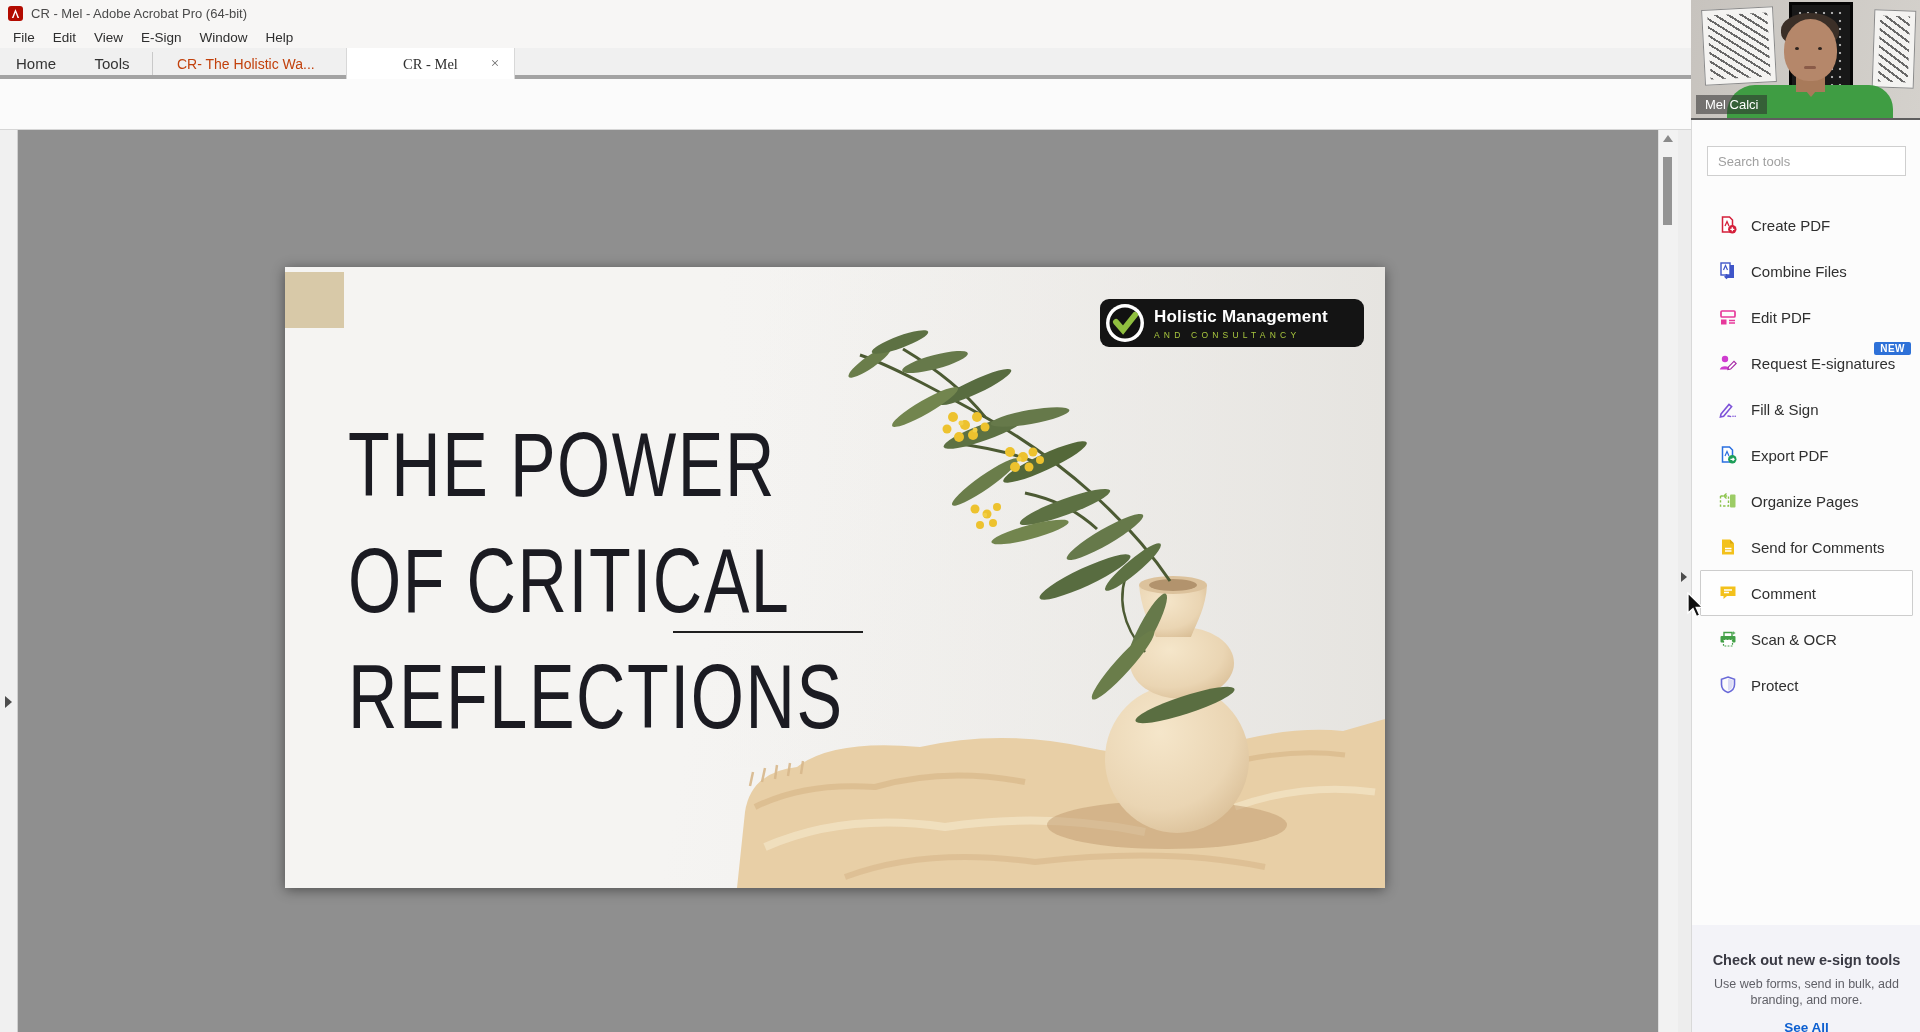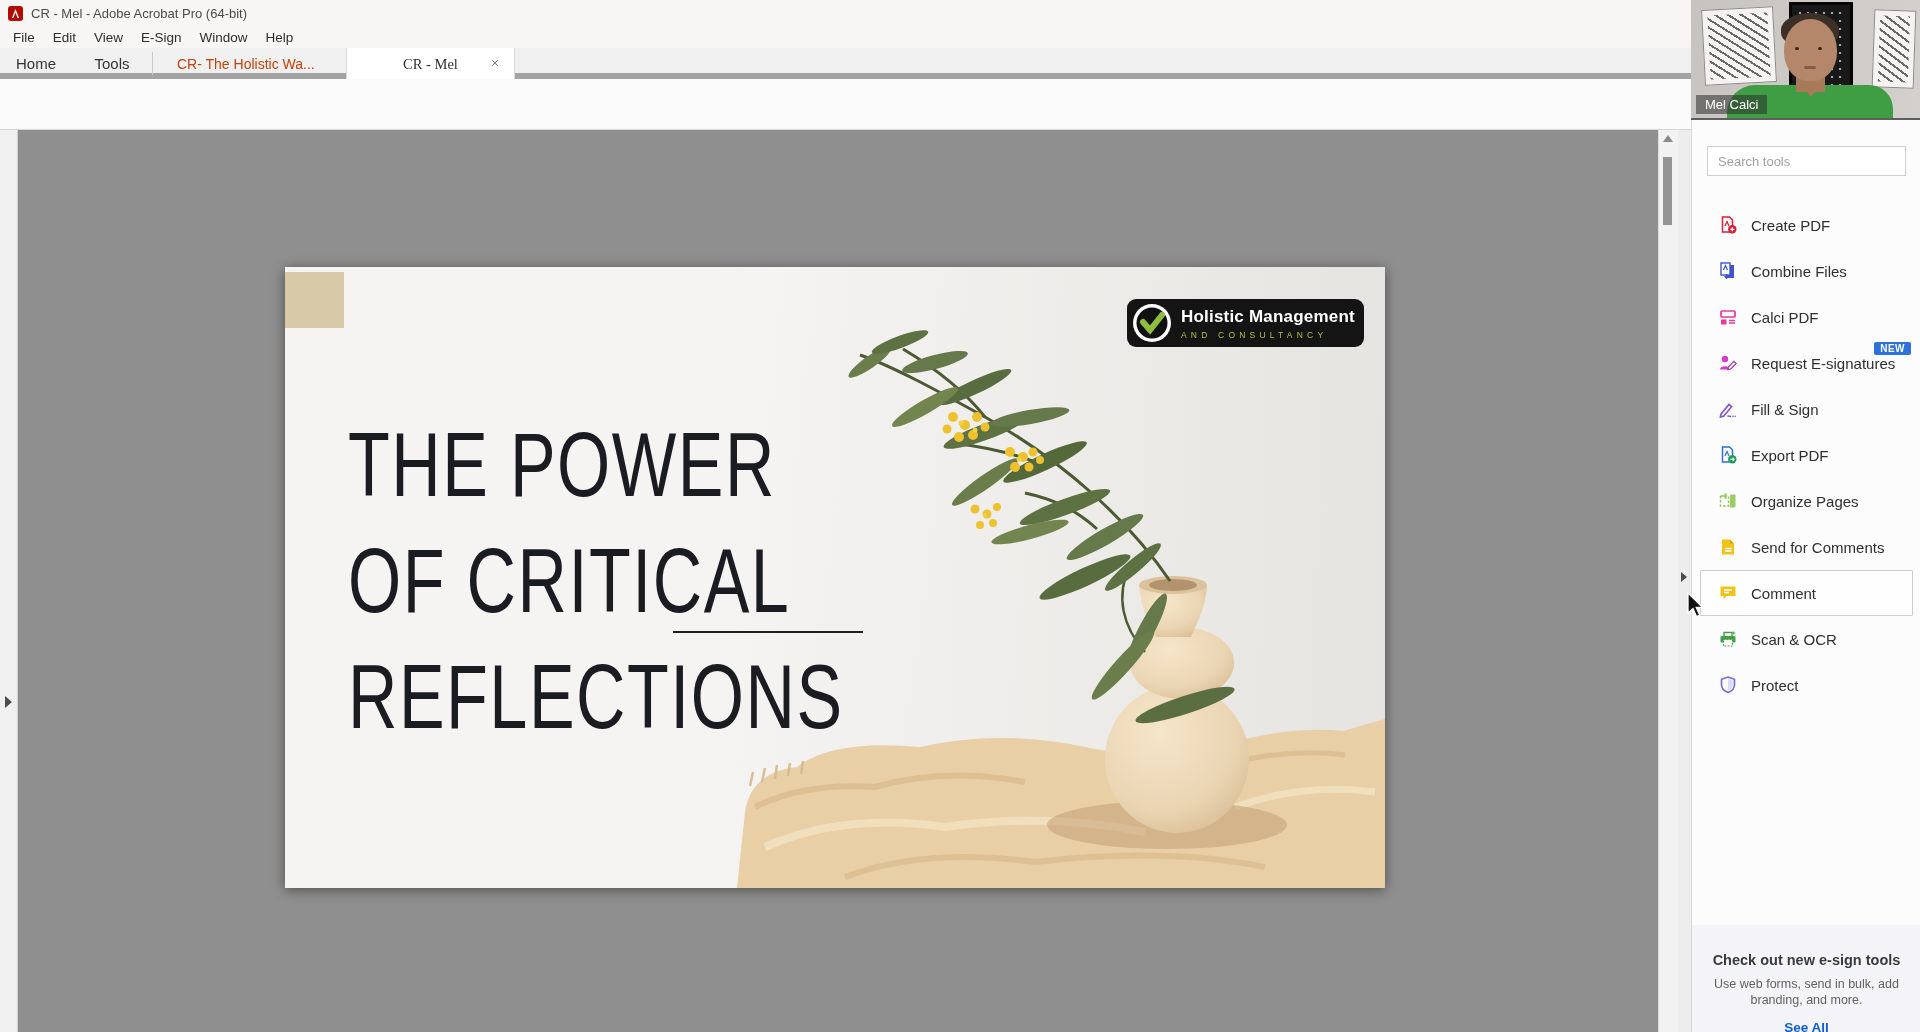--- a/index.html
+++ b/index.html
@@ -10,21 +10,21 @@
   #titlebar { position:absolute; left:0; top:0; width:1920px; height:26px; background:#f7f6f5;
     display:flex; align-items:center; padding-left:8px; font-size:13px; color:#4a4a4a; }
   #acrobat-logo { width:15px; height:15px; background:#b30b00; border-radius:3px; margin-right:8px;
     display:flex; align-items:center; justify-content:center; }
   #acrobat-logo svg { display:block; }
   #menubar { position:absolute; left:0; top:26px; width:1691px; height:22px; background:#f7f6f5;
     display:flex; align-items:center; padding-left:4px; font-size:13.5px; color:#2e2e2e; }
   .menu-item { padding:2px 9px; cursor:default; }
 
   #tabbar { position:absolute; left:0; top:48px; width:1691px; height:31px; background:#f0f0f0;
-    border-bottom:6px solid #a3a3a3; font-size:15px; color:#333; }
+    border-bottom:4px solid #a3a3a3; font-size:15px; color:#333; }
   .tab { position:absolute; top:0; height:31px; display:flex; align-items:center; justify-content:center; }
   #tab-home { left:0; width:72px; }
   #tab-tools { left:72px; width:80px; }
   .tab-sep { position:absolute; top:4px; height:23px; width:1px; background:#c9c9c9; }
   #doc-tab-1 { left:153px; width:193px; padding:0 14px 0 24px; justify-content:flex-start;
     white-space:nowrap; overflow:hidden; font-size:14px; color:#c2410c; }
   #doc-tab-2 { left:346px; width:169px; background:#fff; border-left:1px solid #d8d8d8;
     border-right:1px solid #d8d8d8; height:32px; font-size:14.5px; color:#2f2f2f;font-family:Liberation Serif, serif; }
   #tab-close { position:absolute; right:10px; top:6px; width:18px; height:18px; font-size:15px;
     color:#666; display:flex; align-items:center; justify-content:center; }
@@ -42,21 +42,21 @@
   
   #doc-area { position:absolute; left:18px; top:130px; width:1640px; height:902px; background:#8f8f8f; }
   #left-strip { position:absolute; left:0; top:130px; width:18px; height:902px; background:#f0f0f0;
     border-right:1px solid #cfcfcf; }
   #left-pane-arrow { position:absolute; left:5px; top:566px; width:0; height:0;
     border-top:6px solid transparent; border-bottom:6px solid transparent; border-left:7px solid #4d4d4d; }
 
   #pdf-page { position:absolute; left:285px; top:267px; width:1100px; height:621px;
     background:linear-gradient(100deg,#f5f4f2 40%,#ecebe8); box-shadow:0 2px 12px rgba(0,0,0,.45); }
   #beige-square { position:absolute; left:0; top:5px; width:59px; height:56px; background:#d8c9a8; }
-  #slide-logo { position:absolute; right:21px; top:32px; width:237px; height:48px; background:#141414;
+  #slide-logo { position:absolute; right:21px; top:32px; width:264px; height:48px; background:#141414;
     border-radius:9px; display:flex; align-items:center; padding-left:4px; }
   #slide-logo .ltext { margin-left:8px; display:flex; flex-direction:column; }
   #logo-line1 { color:#fff; font-weight:bold; font-size:17px; letter-spacing:.2px; }
   #logo-line2 { color:#a8c63e; font-size:8.5px; letter-spacing:4.2px; margin-top:3px; }
   #slide-title { position:absolute; left:63px; top:140px; font-size:90px; line-height:116px;
     font-weight:300; color:#1b1b22; letter-spacing:2px; transform:scaleX(.76); transform-origin:0 0;
     white-space:nowrap; }
   #title-underline { position:absolute; left:388px; top:364px; width:190px; height:2px; background:#1f1f1f; }
   #photo-svg { position:absolute; left:0; top:0; }
 
@@ -392,21 +392,21 @@
       <span class="tlabel">Combine Files</span>
     </div>
     <div class="tool-row">
       <span class="ticon">
         <svg width="20" height="20" viewBox="0 0 20 20">
             <rect x="3" y="4" width="14" height="6" rx="1" fill="none" stroke="#e6399b" stroke-width="1.7"></rect>
             <rect x="3" y="12.5" width="5.5" height="5" fill="#e6399b"></rect>
             <path d="M11 13.5h6M11 16h6" stroke="#e6399b" stroke-width="1.5"></path>
           </svg>
       </span>
-      <span class="tlabel">Calci PDF</span>
+      <span class="tlabel">Edit PDF</span>
     </div>
     <div class="tool-row">
       <span class="ticon">
         <svg width="20" height="20" viewBox="0 0 20 20">
             <circle cx="7" cy="6" r="3.2" fill="#cf3ccf"></circle>
             <path d="M1.8 16.5c.6-4.5 9.8-4.5 10.4 0z" fill="#cf3ccf"></path>
             <path d="M10.5 13.8l5.5-5.5 2.2 2.2-5.5 5.5-2.8.6z" fill="#fff" stroke="#a62ba6" stroke-width="1.1"></path>
           </svg>
       </span>
       <span class="tlabel">Request E-signatures</span>

